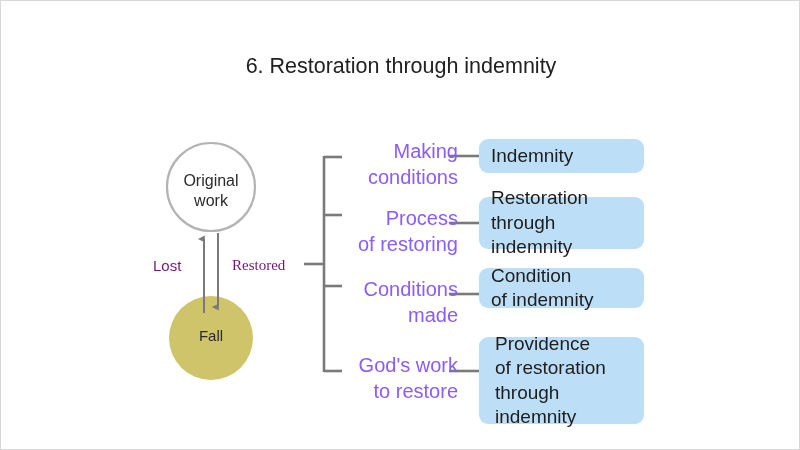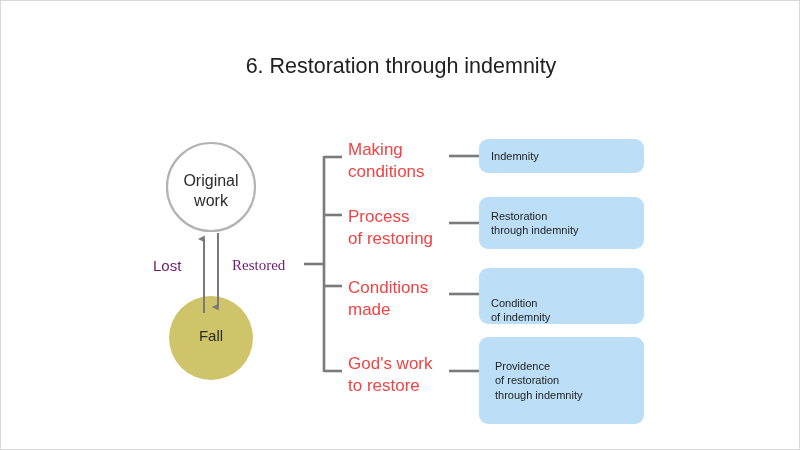--- a/index.html
+++ b/index.html
@@ -65,36 +65,37 @@
     top: 255px;
   }
   #edge-label-restored {
     left: 231px;
     top: 255px;
     font-family: Liberation Serif, serif;
   }
   .branch-label {
     left: 347px;
     width: 110px;
-    font-size: 17px;
-    color: #ef4444;
+    font-size: 20px;
+    color: #8b5cf6;
+    text-align: right;
   }
   .box {
     position: absolute;
     left: 478px;
     width: 165px;
     background: #bcdef7;
     border-radius: 9px;
     box-sizing: border-box;
     padding: 0 12px;
     display: flex;
     align-items: center;
   }
   .box-text {
-    font-size: 11px;
+    font-size: 19px;
     color: #1e1e1e;
     line-height: 1.29;
     white-space: pre-line;
   }
 </style>
 </head>
 <body>
 
 <div id="slide">
 
@@ -153,21 +154,21 @@
 
   <div class="box" style="top:138px; height:34px;">
     <span class="box-text">Indemnity</span>
   </div>
 
   <div class="box" style="top:196px; height:52px;">
     <span class="box-text" style="white-space: pre-line;">Restoration
 through indemnity</span>
   </div>
 
-  <div class="box" style="top:267px; height:56px;align-items:flex-end;">
+  <div class="box" style="top:267px; height:40px;">
     <span class="box-text" style="white-space: pre-line;">Condition
 of indemnity</span>
   </div>
 
   <div class="box" style="top:336px; height:87px;padding-left:16px;">
     <span class="box-text" style="white-space: pre-line;">Providence
 of restoration
 through indemnity</span>
   </div>
 

